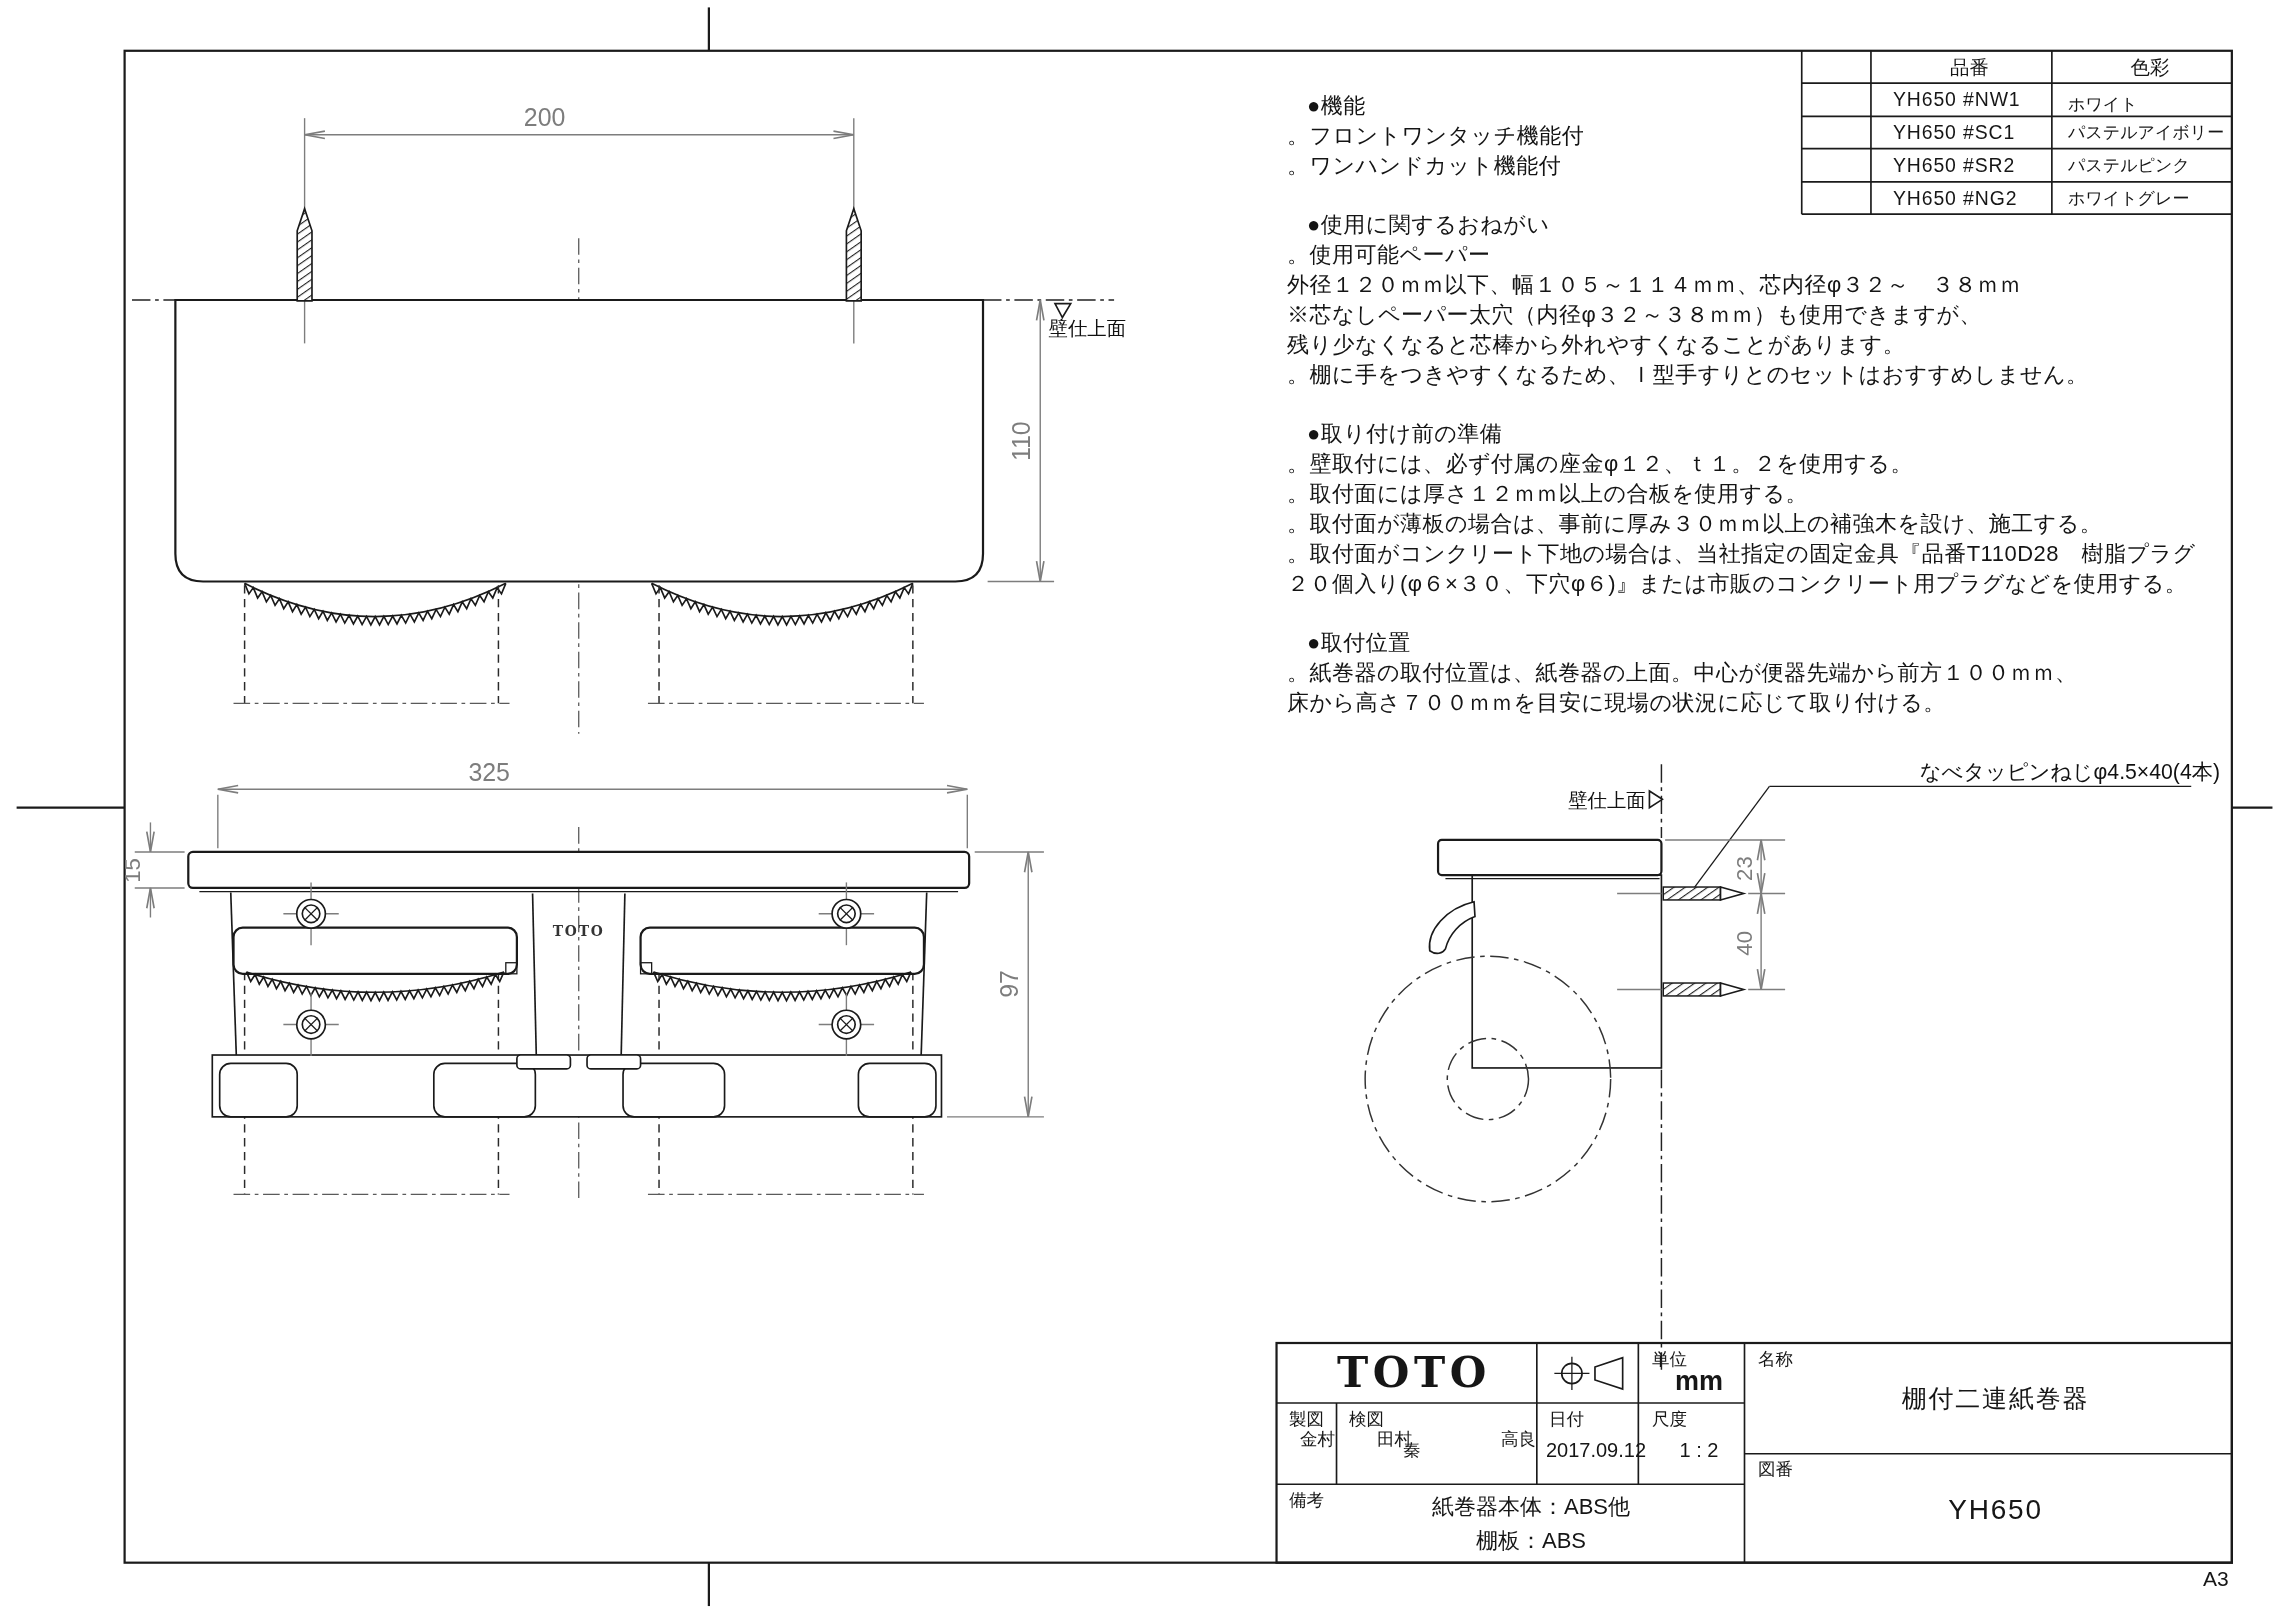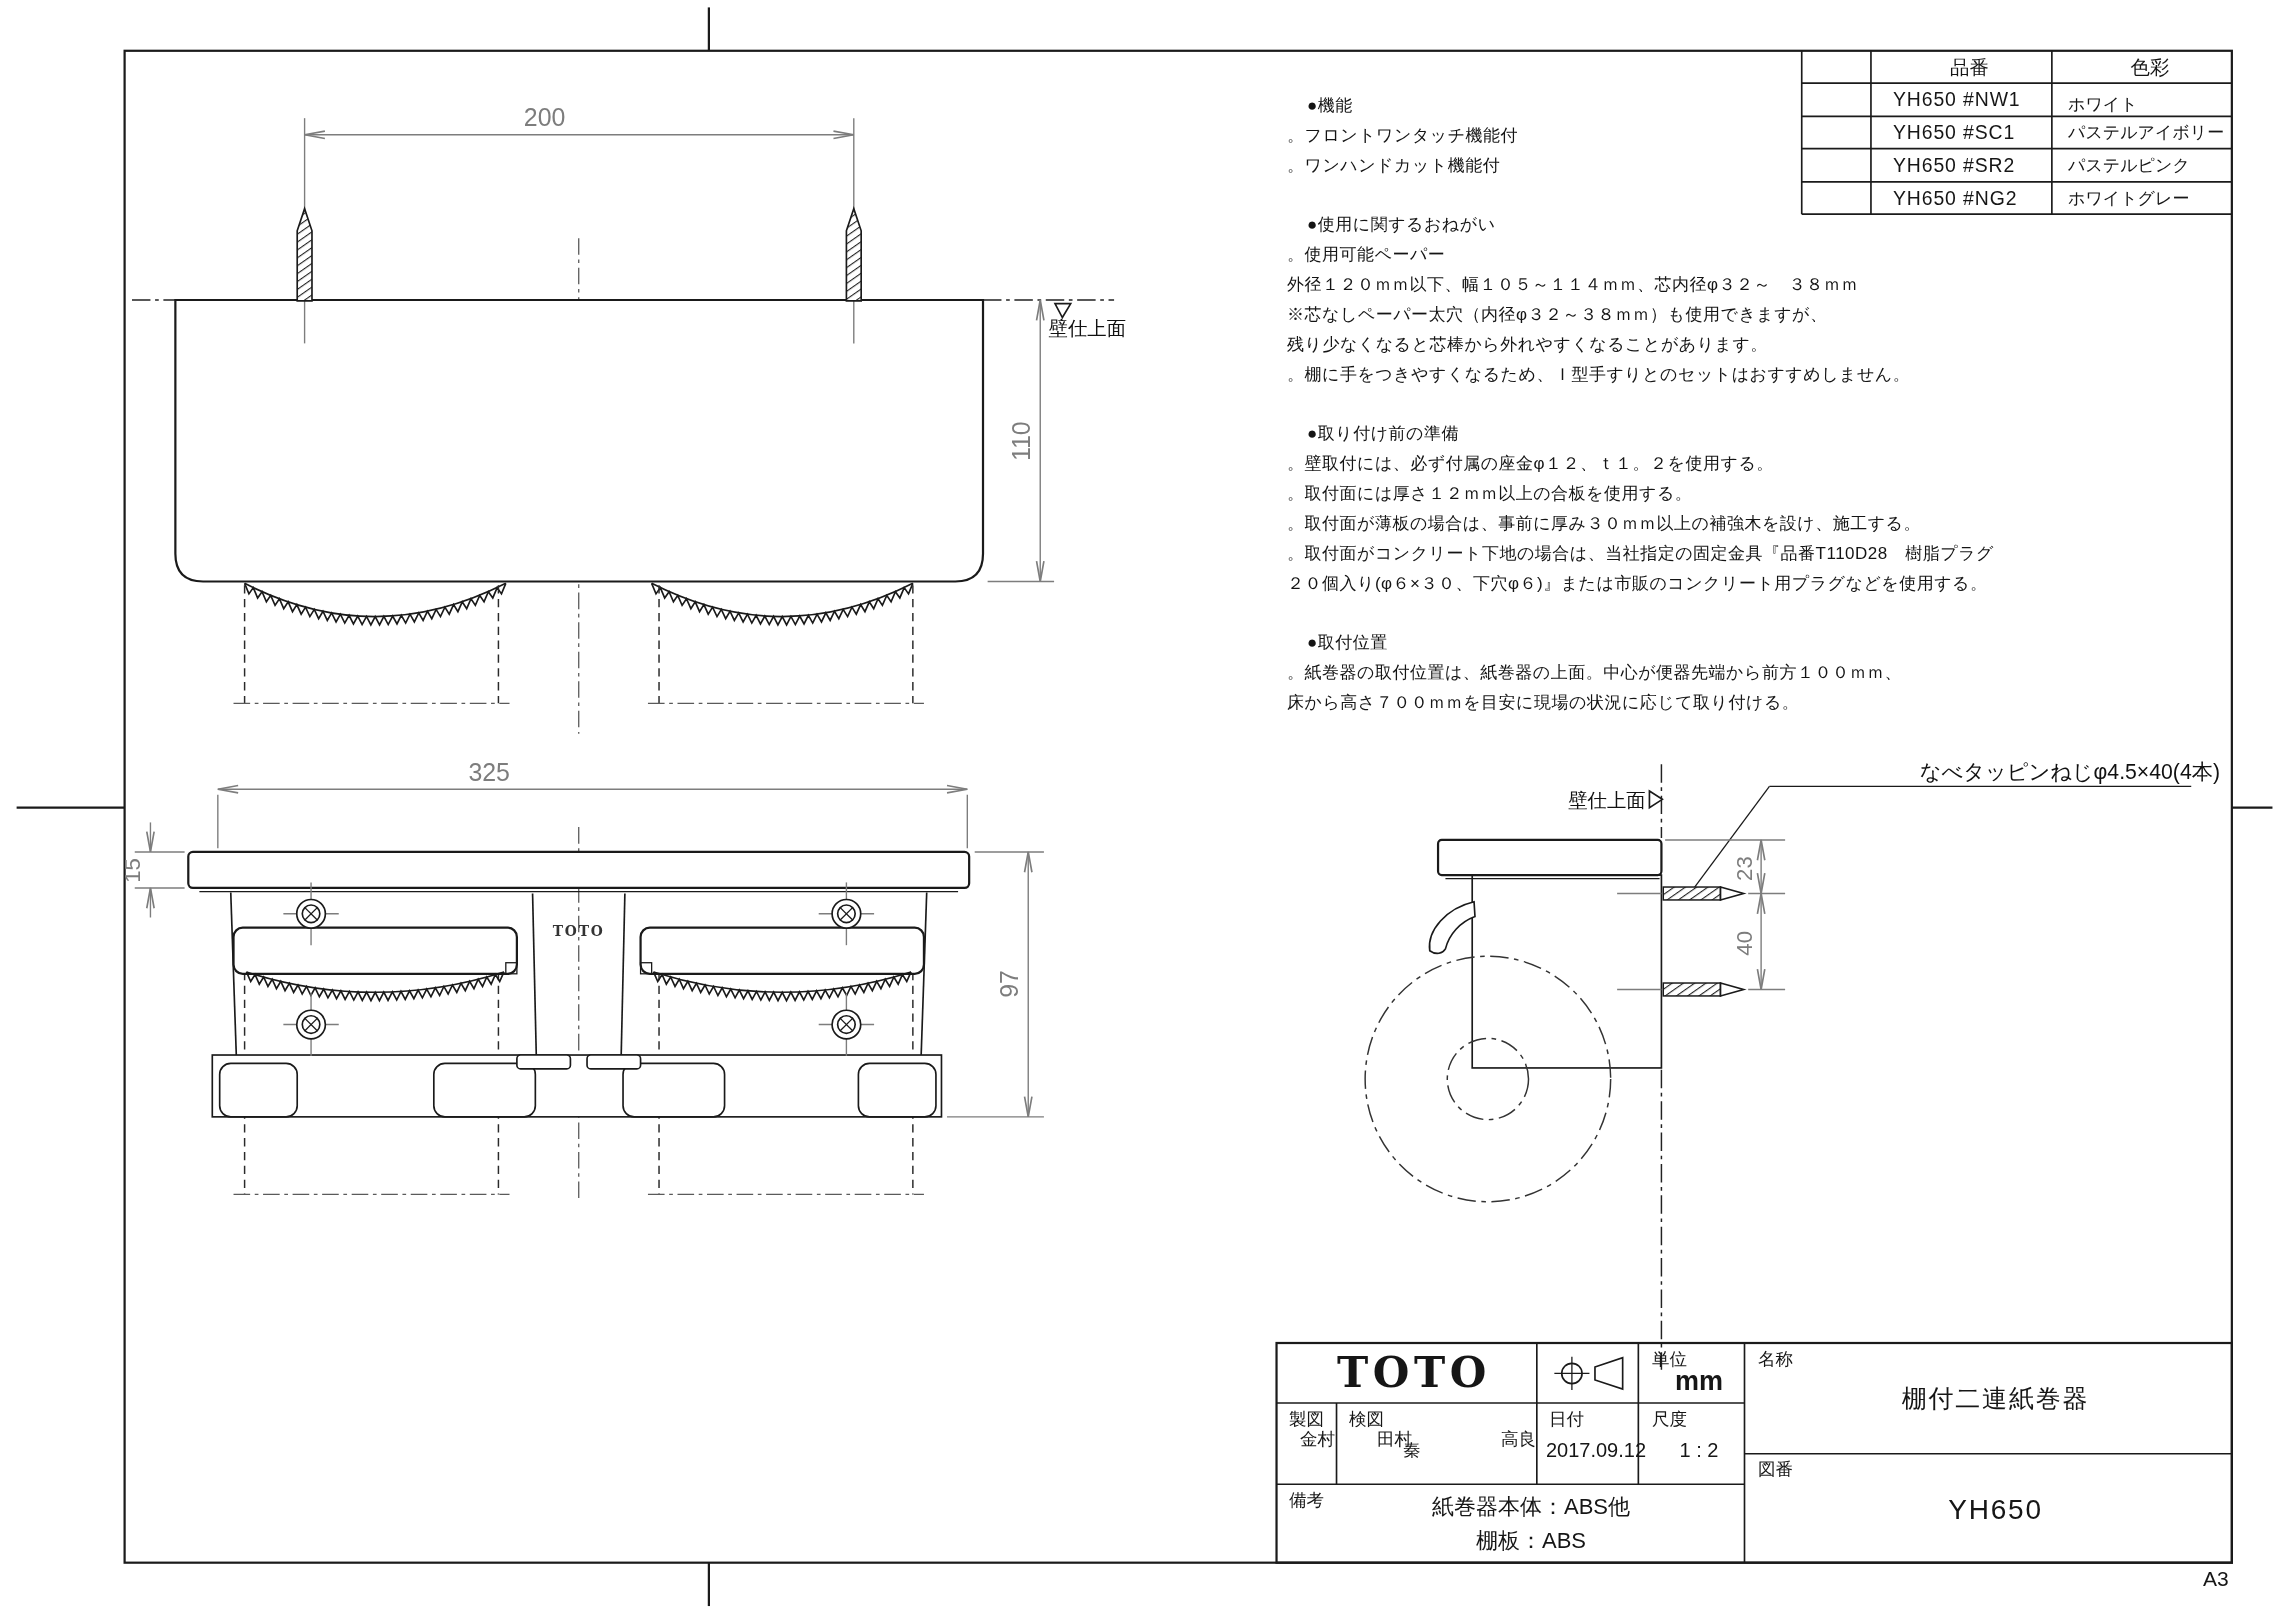--- a/index.html
+++ b/index.html
@@ -6,21 +6,21 @@
   #sheet{
     position:relative;width:2290px;height:1619px;background:#ffffff;
     font-family:"Liberation Sans",sans-serif;color:#161616;overflow:hidden;
   }
   #linework{position:absolute;left:0;top:0;}
   svg text{font-family:"Liberation Sans",sans-serif;}
   .t{position:absolute;white-space:nowrap;margin-left:8px;}
   .c{display:flex;align-items:center;justify-content:center;text-align:center;}
   .lft{display:flex;align-items:center;}
   
-  #notes{position:absolute;left:1287px;top:91px;width:941px;font-size:17px;line-height:30px;letter-spacing:0.5px;color:#141414;}
+  #notes{position:absolute;left:1287px;top:91px;width:941px;font-size:22px;line-height:30px;letter-spacing:0.5px;color:#141414;}
   .nsec{margin-bottom:29px;}
   .ntitle{padding-left:20px;}
   .nline{white-space:nowrap;}
   
   .tbl-h{font-size:19.4px;}
   .tbl-code{font-size:19.4px;letter-spacing:0.9px;}
   .tbl-color{font-size:17px;}
   
   .tb-label{font-size:17.5px;}
   .tb-logo{font-family:"DejaVu Serif","Liberation Serif",serif;font-weight:bold;font-size:42px;letter-spacing:4.6px;}

